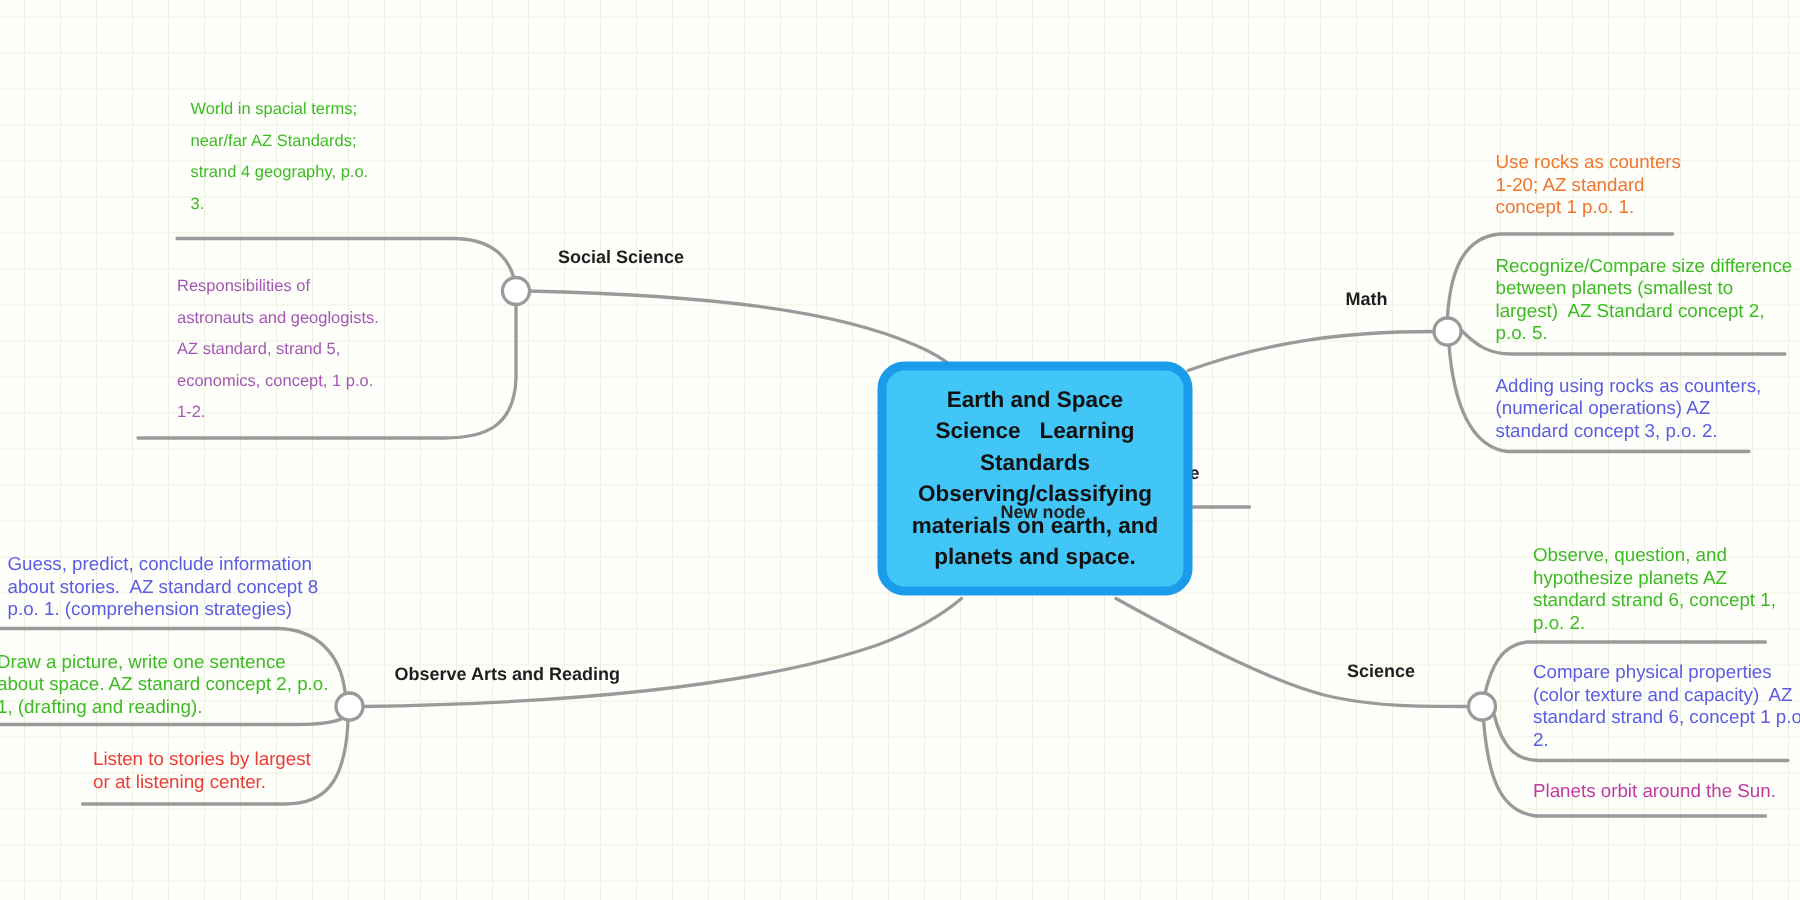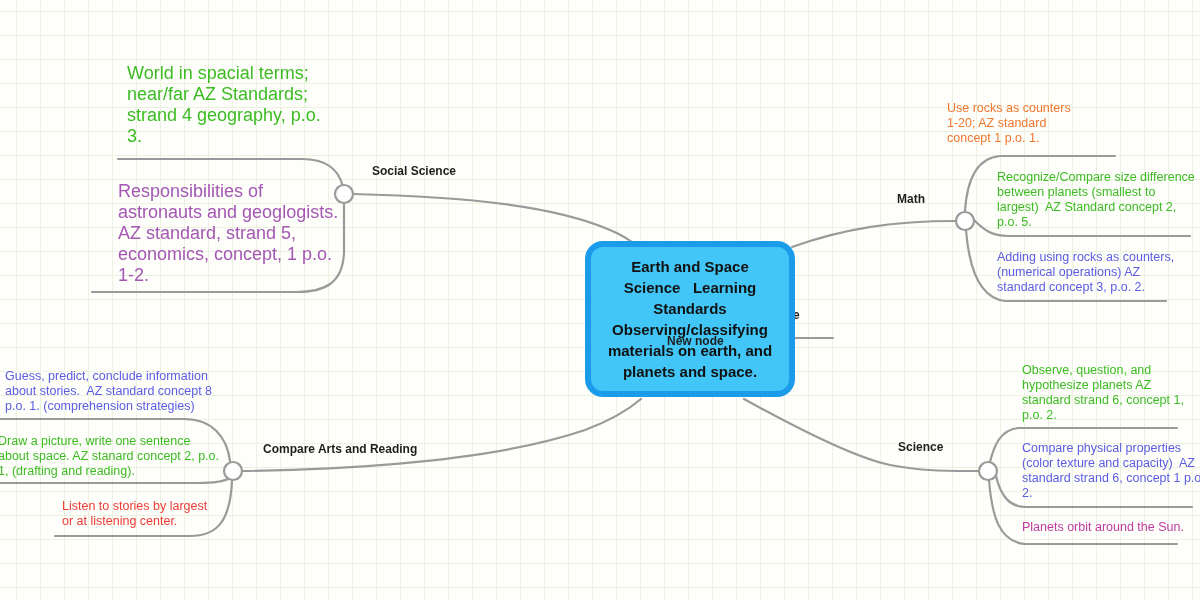--- a/index.html
+++ b/index.html
@@ -11,21 +11,21 @@
       linear-gradient(90deg, #edf1e1 1px, transparent 1px);
     background-size:24px 24px, 24px 24px;
     background-position:0 11px, 16px 0;
     font-family:"Liberation Sans", sans-serif;
   }
   svg.edges{position:absolute;left:0;top:0;z-index:1;}
   .edge{fill:none;stroke:#9a9a9a;stroke-width:2.2;stroke-linecap:round;}
   .node-circle{fill:#ffffff;stroke:#9a9a9a;stroke-width:2.2;}
   .txt{position:absolute;z-index:2;white-space:pre-wrap;}
   .child-sm{font-size:12.5px;line-height:15px;font-weight:500;}
-  .child-lg{font-size:18px;line-height:21px;font-weight:500;}
+  .child-lg{font-size:11px;line-height:21px;font-weight:500;}
   .blabel{font-size:12px;line-height:19px;font-weight:bold;color:#1e1e1e;}
   .center-node{
     position:absolute;z-index:3;left:585px;top:241px;width:210px;height:156px;
     box-sizing:border-box;border:6px solid #1a9ceb;border-radius:18px;
     background:#41c6f7;display:flex;align-items:center;justify-content:center;
     text-align:center;font-weight:bold;font-size:15px;line-height:21px;color:#111;
     white-space:pre-wrap;
   }
   .newnode-2{z-index:4;}
 </style>
@@ -65,37 +65,37 @@
 
   <div class="center-node" style="background: rgb(65, 198, 247); border-color: rgb(26, 156, 235);">Earth and Space
 Science   Learning
 Standards
 Observing/classifying
 materials on earth, and
 planets and space.</div>
 
   <div class="txt blabel" style="left:372px;top:162px;">Social Science</div>
   <div class="txt blabel" style="left:897px;top:190px;">Math</div>
-  <div class="txt blabel" style="left:263px;top:440px;">Compare Arts and Reading</div>
+  <div class="txt blabel" style="left:263px;top:440px;">Observe Arts and Reading</div>
   <div class="txt blabel" style="left:898px;top:438px;">Science</div>
 
   <div class="txt blabel" style="left:743px;top:306px;">New node</div>
   <div class="txt blabel newnode-2" style="left:667px;top:332px;">New node</div>
 
   <div class="txt child-lg" style="left: 127px; top: 63px; width: 200px; color: rgb(60, 188, 34);">World in spacial terms;
 near/far AZ Standards;
 strand 4 geography, p.o.
 3.</div>
   <div class="txt child-lg" style="left: 118px; top: 181px; width: 240px; color: rgb(164, 87, 179);">Responsibilities of
 astronauts and geoglogists.
 AZ standard, strand 5,
 economics, concept, 1 p.o.
 1-2.</div>
 
-  <div class="txt child-sm" style="left: 947px; top: 101px; width: 180px; color: rgb(240, 118, 46);">Use rocks as counters
+  <div class="txt child-sm" style="left: 997px; top: 101px; width: 180px; color: rgb(240, 118, 46);">Use rocks as counters
 1-20; AZ standard
 concept 1 p.o. 1.</div>
   <div class="txt child-sm" style="left: 997px; top: 170px; width: 210px; color: rgb(60, 188, 34);">Recognize/Compare size difference
 between planets (smallest to
 largest)  AZ Standard concept 2,
 p.o. 5.</div>
   <div class="txt child-sm" style="left: 997px; top: 250px; width: 210px; color: rgb(91, 92, 226);">Adding using rocks as counters,
 (numerical operations) AZ
 standard concept 3, p.o. 2.</div>
 

